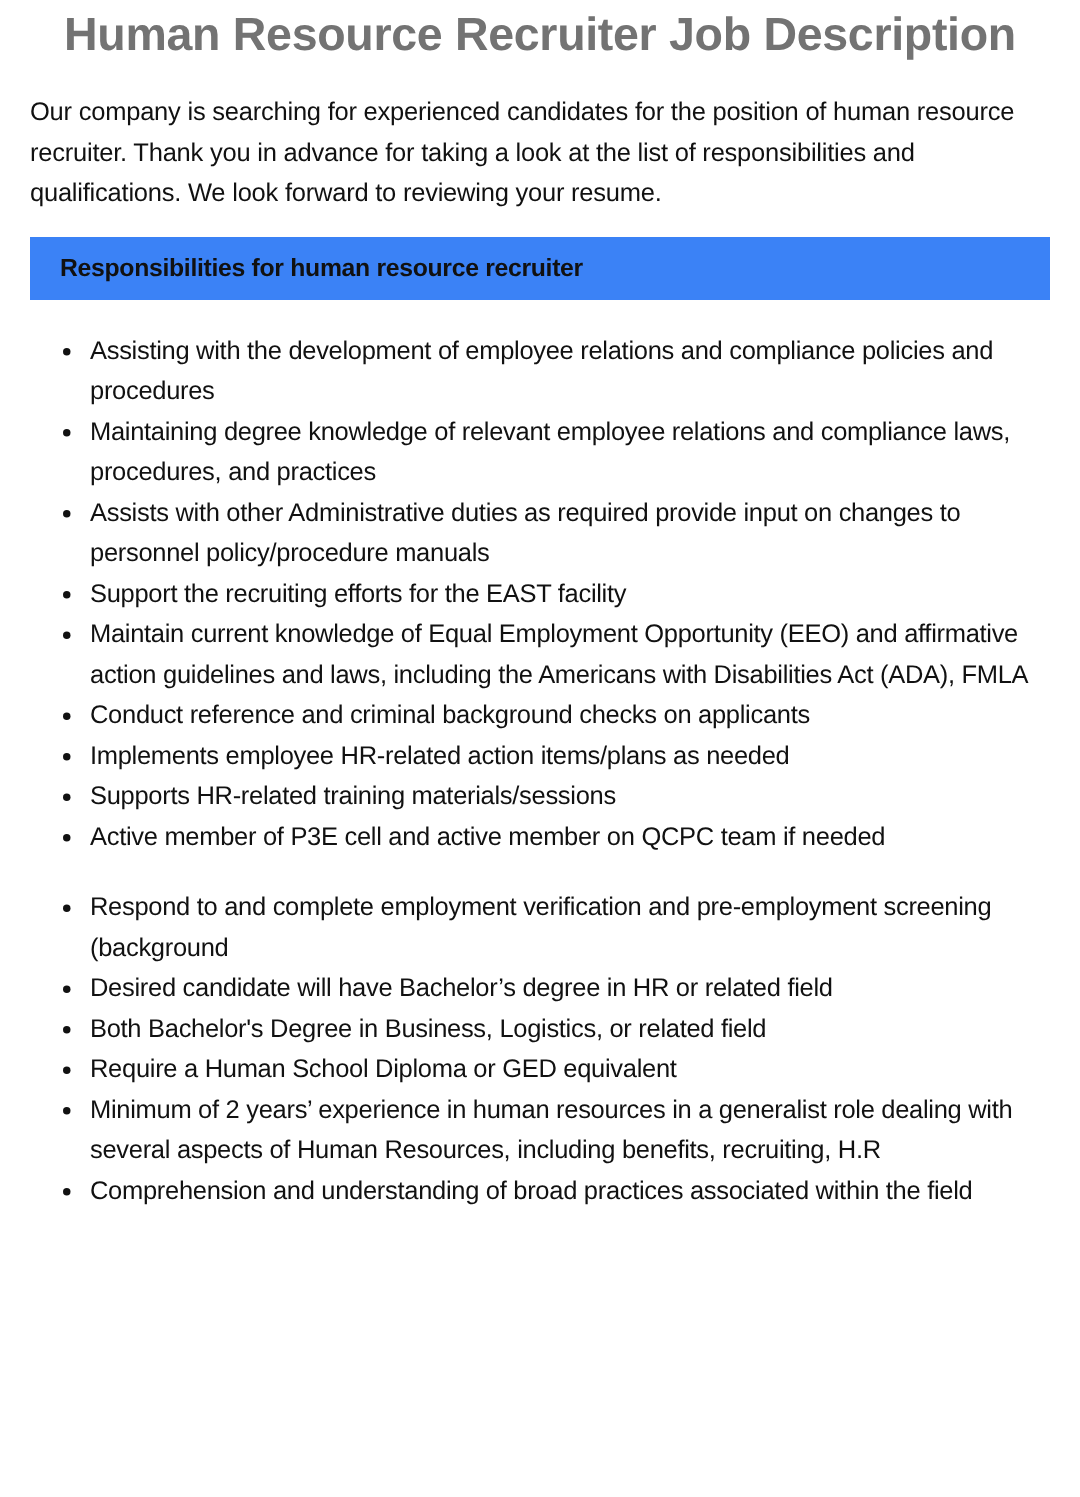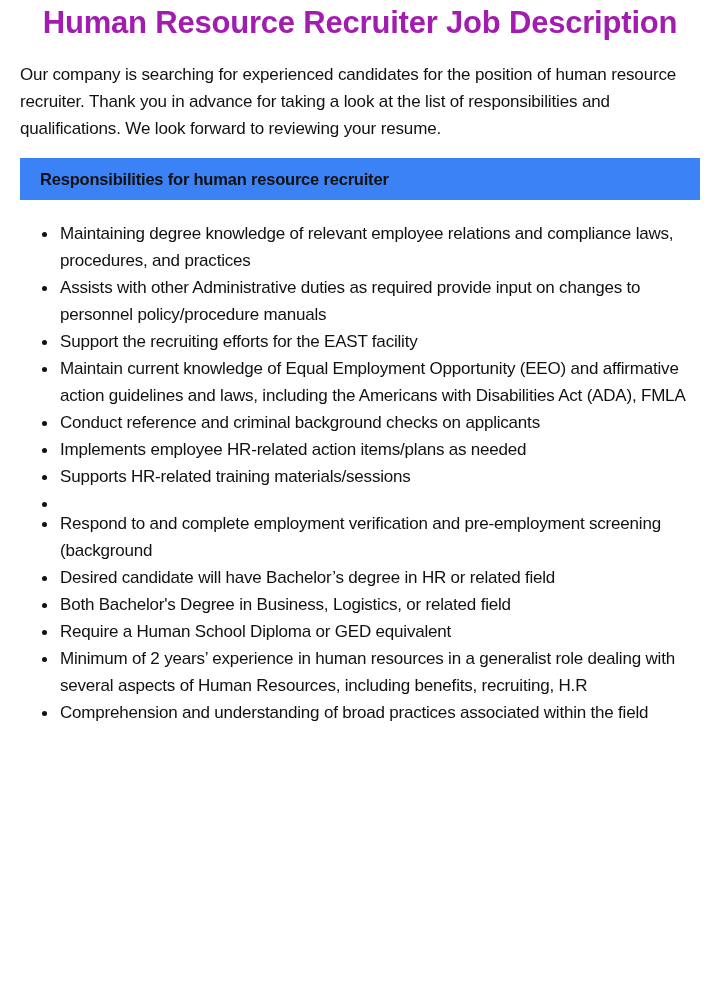--- a/index.html
+++ b/index.html
@@ -20,21 +20,21 @@
       width: 720px;
     }
     h1 {
       margin: 0;
       padding-top: 2px;
       font-size: 31px;
       font-weight: bold;
       text-align: center;
       line-height: 42px;
       letter-spacing: -0.2px;
-      color: #a21caf;
+      color: #737373;
     }
     .intro {
       margin: 17px 0 0 0;
       font-size: 17px;
       line-height: 27px;
       letter-spacing: -0.15px;
     }
     .section-header {
       margin-top: 16px;
       background: #3b82f6;
@@ -70,28 +70,29 @@
 </head>
 <body>
 
 <div class="page">
   <h1>Human Resource Recruiter Job Description</h1>
   <p class="intro">Our company is searching for experienced candidates for the position of human resource recruiter. Thank you in advance for taking a look at the list of responsibilities and qualifications. We look forward to reviewing your resume.</p>
 
   <div>
     <div class="section-header">Responsibilities for human resource recruiter</div>
     <ul>
+      <li><span class="bullet"></span><span>Assisting with the development of employee relations and compliance policies and procedures</span></li>
       <li><span class="bullet"></span><span>Maintaining degree knowledge of relevant employee relations and compliance laws, procedures, and practices</span></li>
       <li><span class="bullet"></span><span>Assists with other Administrative duties as required provide input on changes to personnel policy/procedure manuals</span></li>
       <li><span class="bullet"></span><span>Support the recruiting efforts for the EAST facility</span></li>
       <li><span class="bullet"></span><span>Maintain current knowledge of Equal Employment Opportunity (EEO) and affirmative action guidelines and laws, including the Americans with Disabilities Act (ADA), FMLA</span></li>
       <li><span class="bullet"></span><span>Conduct reference and criminal background checks on applicants</span></li>
       <li><span class="bullet"></span><span>Implements employee HR-related action items/plans as needed</span></li>
       <li><span class="bullet"></span><span>Supports HR-related training materials/sessions</span></li>
-      <li><span class="bullet"></span></li>
+      <li><span class="bullet"></span><span>Active member of P3E cell and active member on QCPC team if needed</span></li>
     </ul>
   </div>
 
   <div class="sec2">
     <ul>
       <li><span class="bullet"></span><span>Respond to and complete employment verification and pre-employment screening (background</span></li>
       <li><span class="bullet"></span><span>Desired candidate will have Bachelor’s degree in HR or related field</span></li>
       <li><span class="bullet"></span><span>Both Bachelor's Degree in Business, Logistics, or related field</span></li>
       <li><span class="bullet"></span><span>Require a Human School Diploma or GED equivalent</span></li>
       <li><span class="bullet"></span><span>Minimum of 2 years’ experience in human resources in a generalist role dealing with several aspects of Human Resources, including benefits, recruiting, H.R</span></li>

